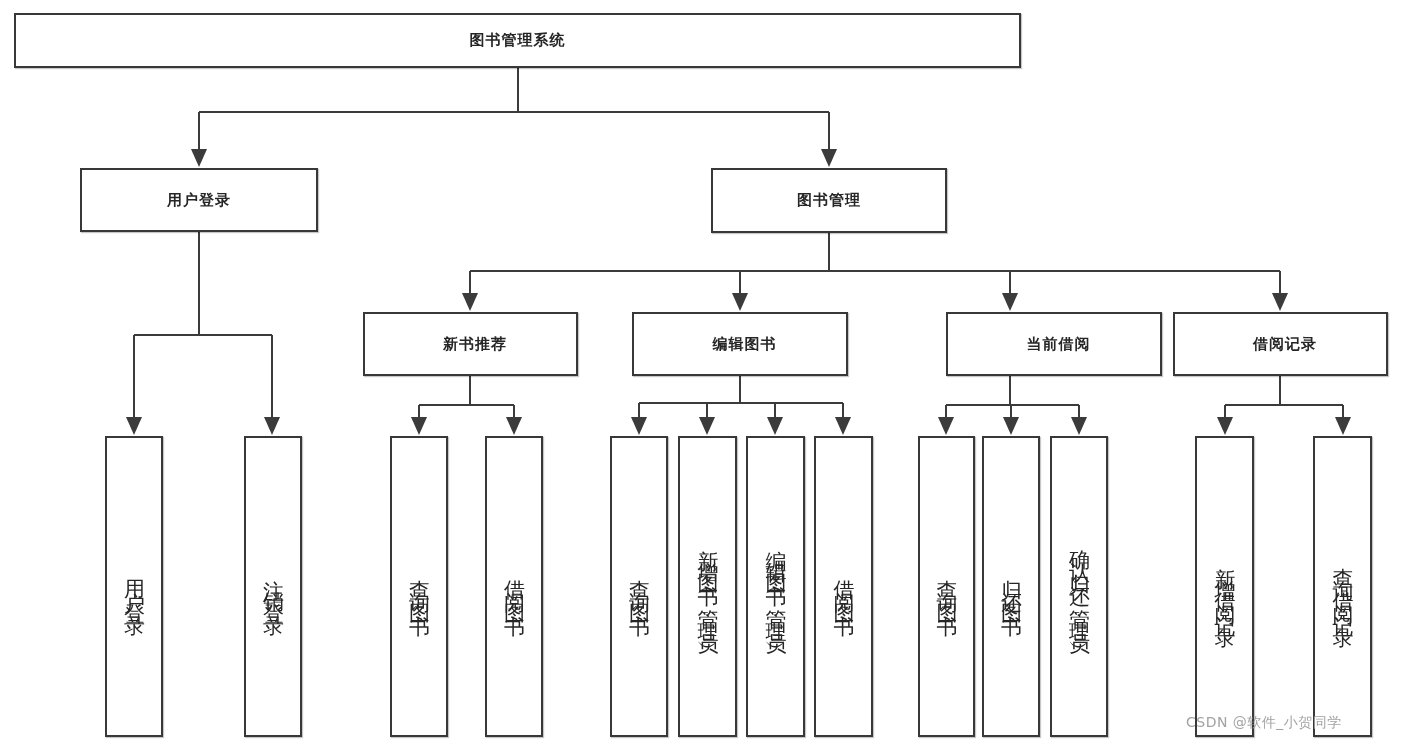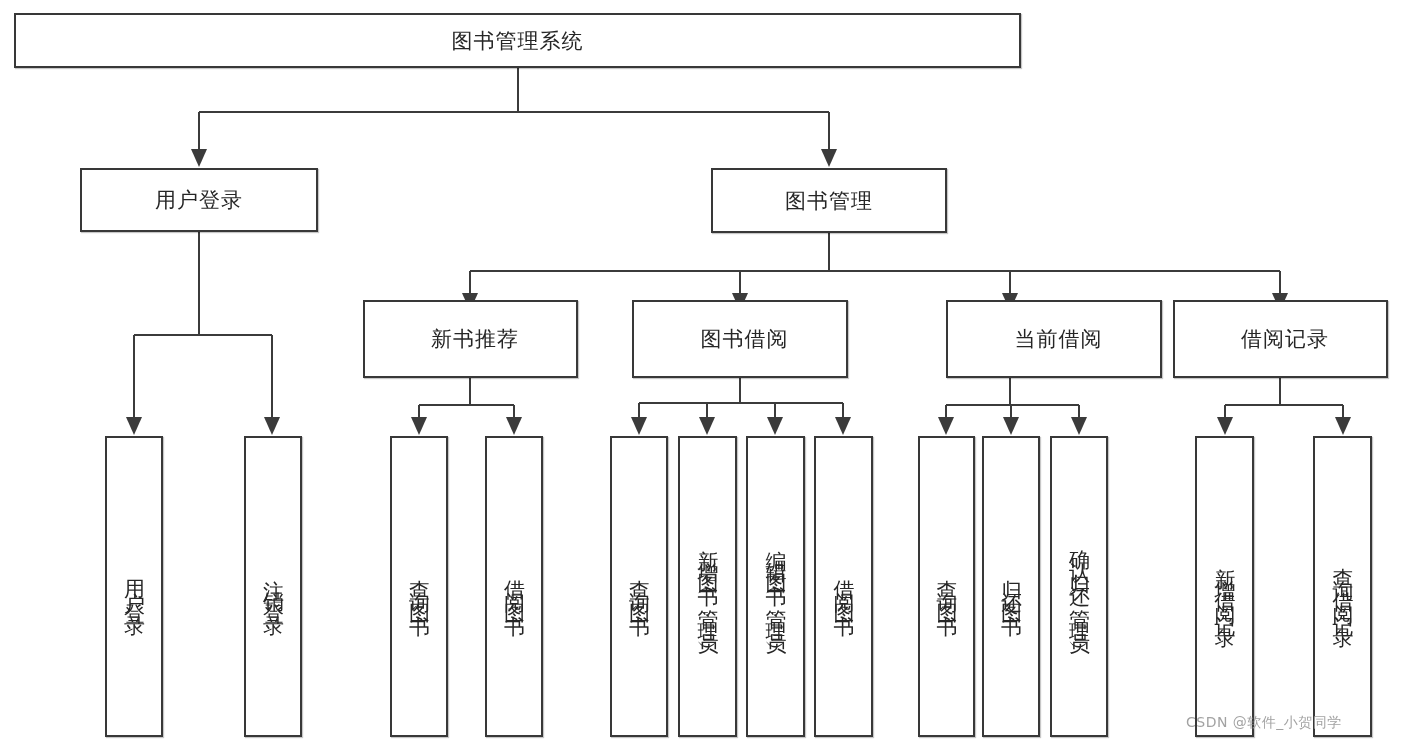--- a/index.html
+++ b/index.html
@@ -9,30 +9,30 @@
     color:#262626;overflow:hidden;
   }
   #wires{position:absolute;left:0;top:0;width:1405px;height:747px;}
   #wires path{stroke:#3b3b3b;stroke-width:2;fill:none;}
   #wires polygon{fill:#3b3b3b;stroke:none;}
   .node{
     position:absolute;box-sizing:border-box;border:2px solid #383838;background:#ffffff;
     display:flex;align-items:center;justify-content:center;
     box-shadow:1px 1px 1px rgba(0,0,0,0.22);
   }
-  .h-node{font-size:21px;letter-spacing:1px;white-space:nowrap;}
+  .h-node{font-size:15px;letter-spacing:1px;white-space:nowrap;font-weight:bold;}
   .v-node{
     writing-mode:vertical-rl;text-orientation:mixed;
     font-size:21px;letter-spacing:12px;line-height:1;
     width:58px;height:301px;top:436px;
   }
   .root{left:14px;top:13px;width:1007px;height:55px;}
   .n-login{left:80px;top:168px;width:238px;height:64px;}
   .n-mgmt{left:711px;top:168px;width:236px;height:65px;}
-  .lvl3{top:300px;height:78px;padding-left:9px;}
+  .lvl3{top:312px;height:64px;padding-left:9px;}
   .n-newbook{left:363px;width:215px;}
   .n-borrow{left:632px;width:216px;}
   .n-current{left:902px;width:216px;margin-left:44px;}
   .n-records{left:1173px;width:215px;}
   .lf1{left:105px;}  .lf2{left:244px;}
   .lf3{left:390px;}  .lf4{left:485px;}
   .lf5{left:610px;}  .lf6{left:678px;width:59px;}
   .lf7{left:746px;width:59px;}  .lf8{left:814px;width:59px;}
   .lf9{left:918px;width:57px;}  .lf10{left:982px;}
   .lf11{left:1050px;} .lf12{left:1195px;width:59px;}
@@ -92,21 +92,21 @@
     <span>用户登录</span>
   </div>
   <div class="node h-node n-mgmt">
     <span>图书管理</span>
   </div>
 
   <div class="node h-node lvl3 n-newbook">
     <span>新书推荐</span>
   </div>
   <div class="node h-node lvl3 n-borrow">
-    <span>图书借阅</span>
+    <span>编辑图书</span>
   </div>
   <div class="node h-node lvl3 n-current">
     <span>当前借阅</span>
   </div>
   <div class="node h-node lvl3 n-records">
     <span>借阅记录</span>
   </div>
 
   <div class="node v-node lf1">
     <span>用户登录</span>

